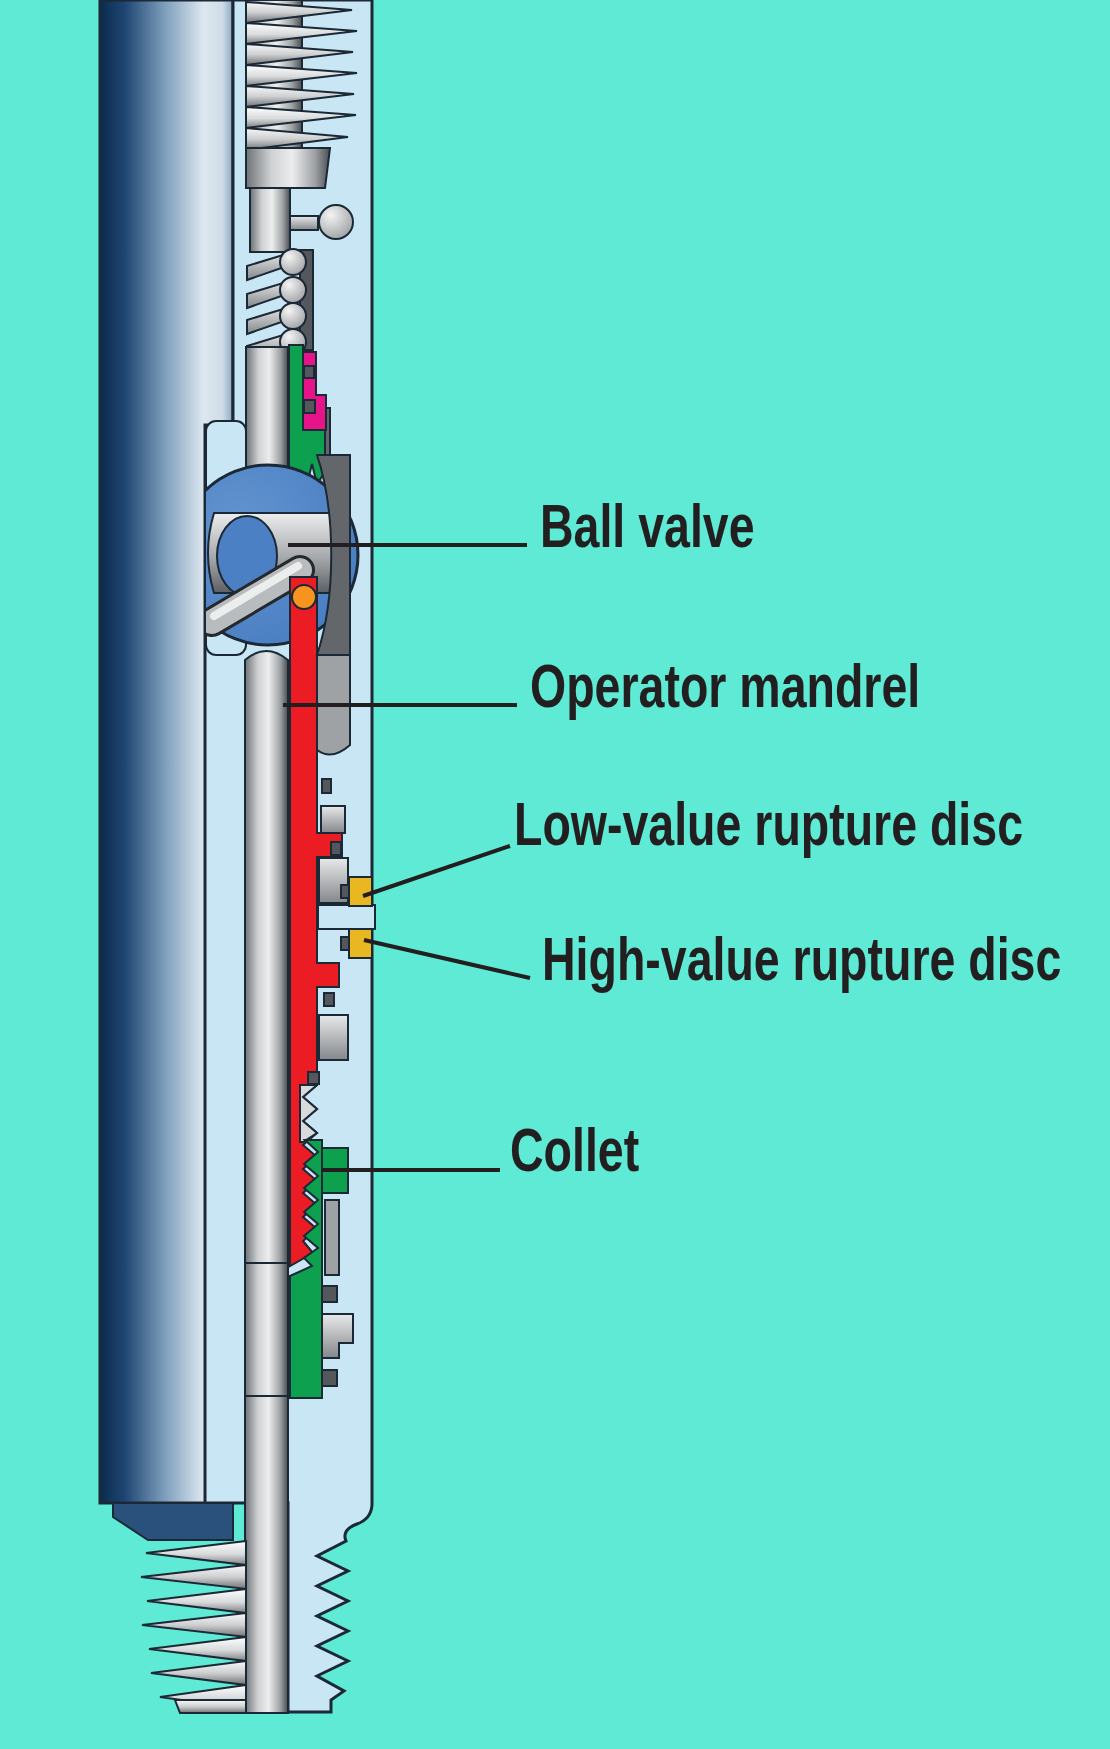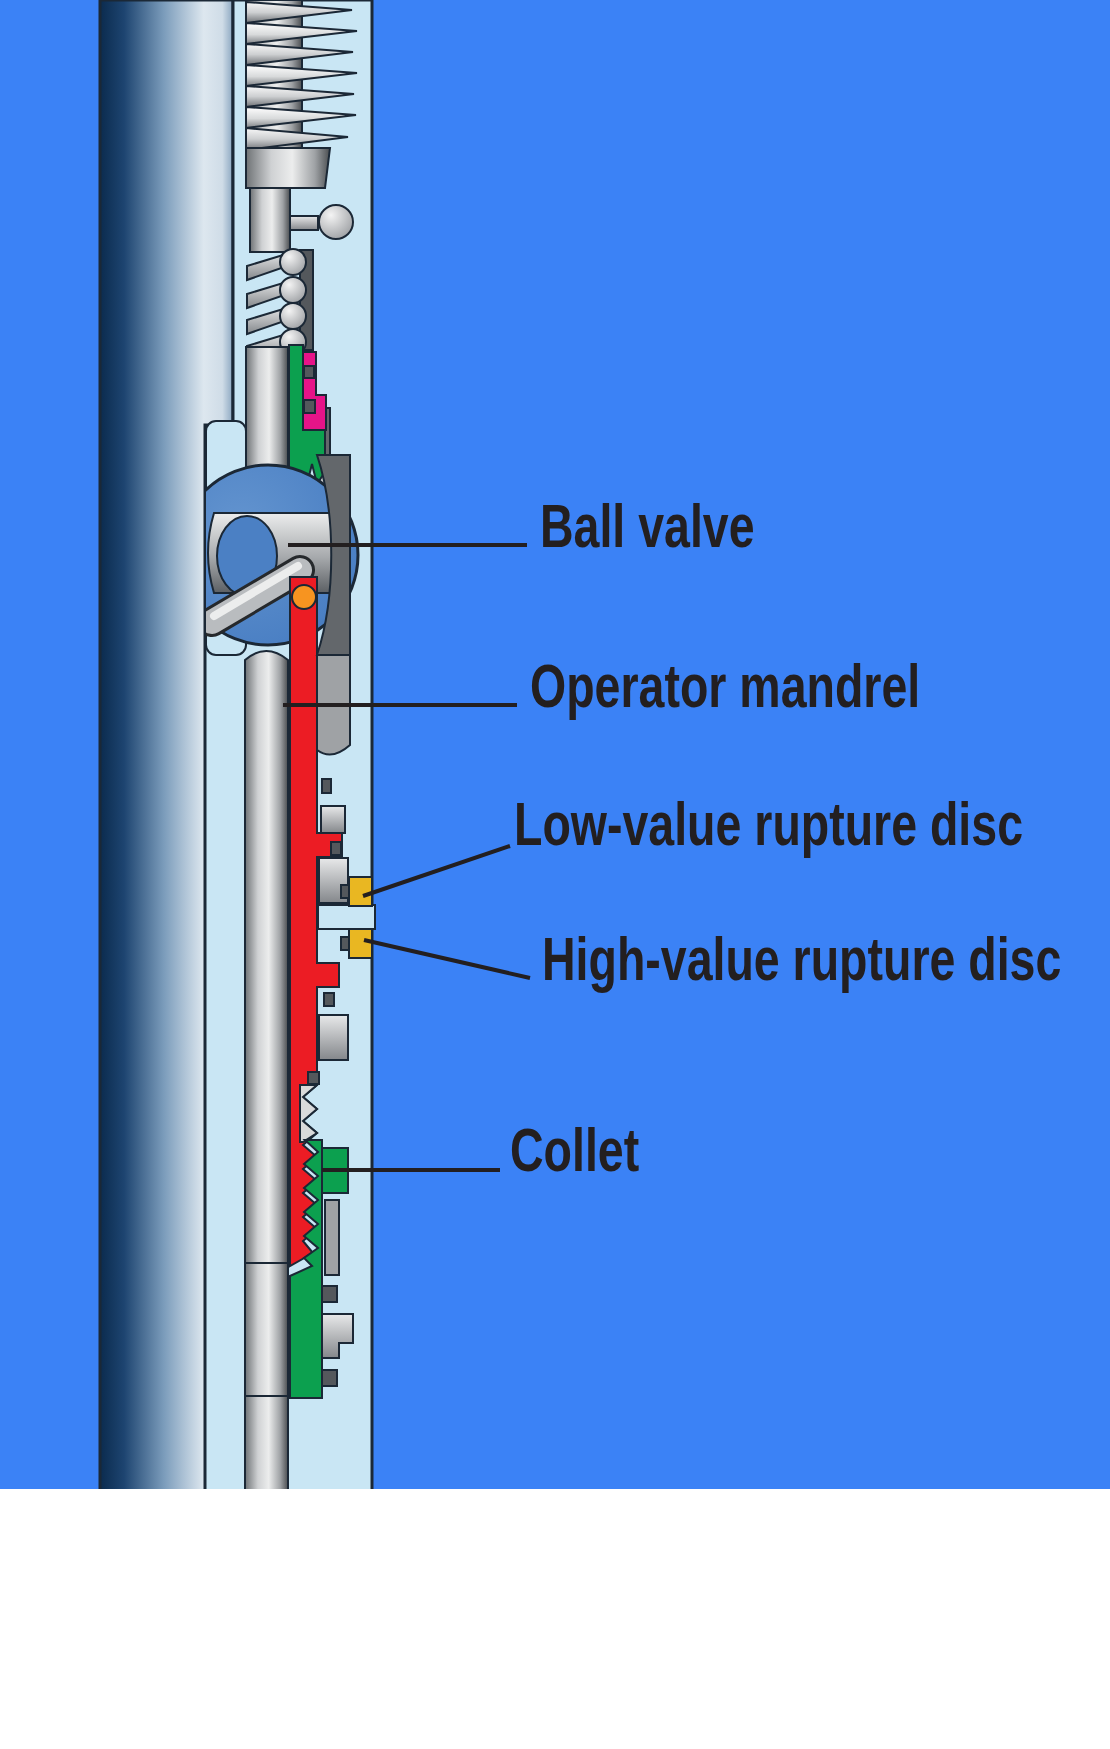--- a/index.html
+++ b/index.html
@@ -1,16 +1,16 @@
 <!DOCTYPE html>
 <html style="--ink: #231f20; --outline: #1b2836; --navy_dark: #0b2b4e; --navy_mid: #4a749f; --navy_light: #dce6ef; --navy_bevel: #2a517c; --bore_blue: #c9e6f4; --steel_light: #d9dadb; --steel_mid: #9fa2a5; --steel_dark: #54585c; --housing_gray: #63676b; --green: #0ca04f; --magenta: #e61488; --red: #ec1c24; --orange: #f79420; --gold: #e9b722; --ball_blue: #4b80c4;"><head>
 <meta charset="utf-8">
 <style>
   html,body{margin:0;padding:0;background:#ffffff;}
-  .stage{position:relative;width:1110px;height:1489px;background:#3b82f6;overflow:hidden;
+  .stage{position:relative;width:1110px;height:1749px;background:#5eead4;overflow:hidden;
          font-family:"Liberation Sans",sans-serif;}
   .stage svg{position:absolute;left:0;top:0;}
   .lbl{position:absolute;font-weight:bold;font-size:62px;line-height:1;color:var(--ink,#231f20);
        transform:scaleX(.75);transform-origin:left top;white-space:nowrap;}
   
   .f-blue{fill:var(--bore_blue,#c9e6f4);}
   .f-green{fill:var(--green,#0ca04f);}
   .f-magenta{fill:var(--magenta,#e61488);}
   .f-red{fill:var(--red,#ec1c24);}
   .f-orange{fill:var(--orange,#f79420);}

